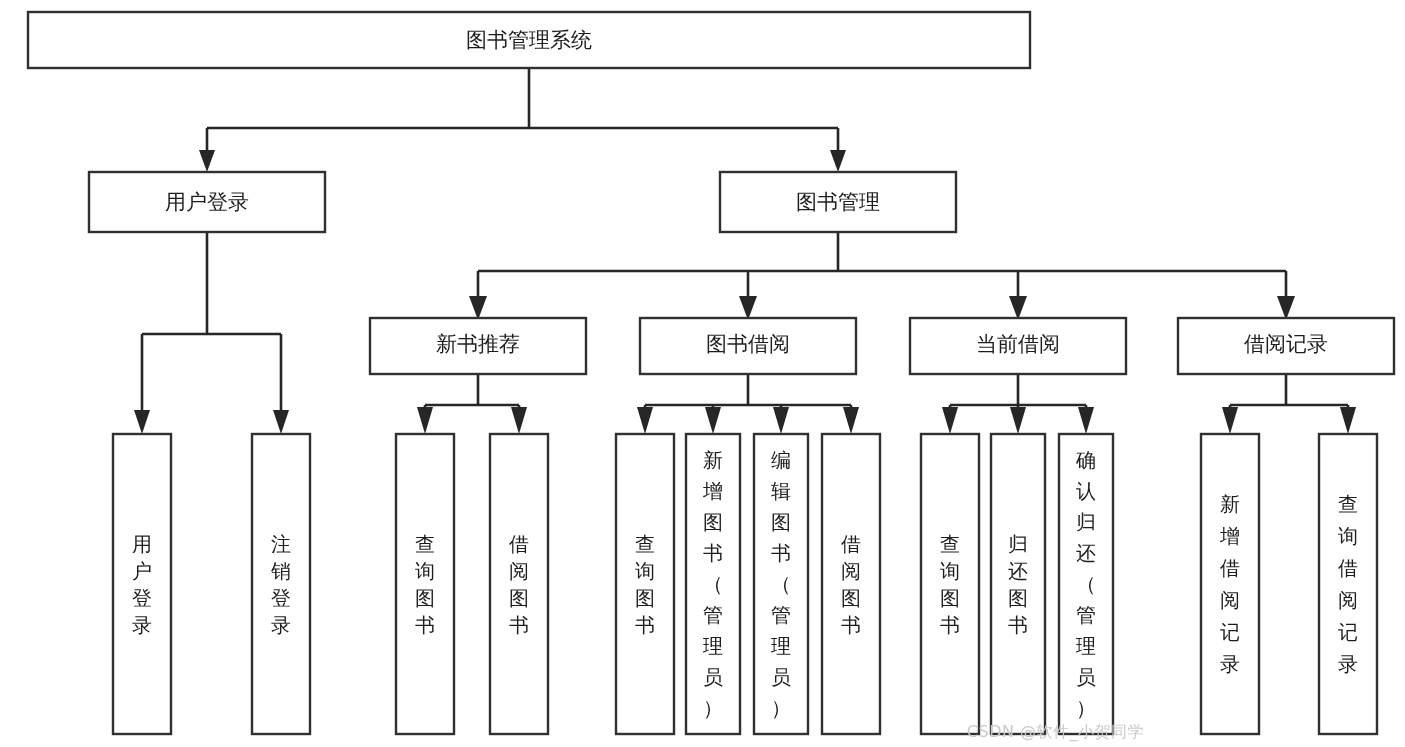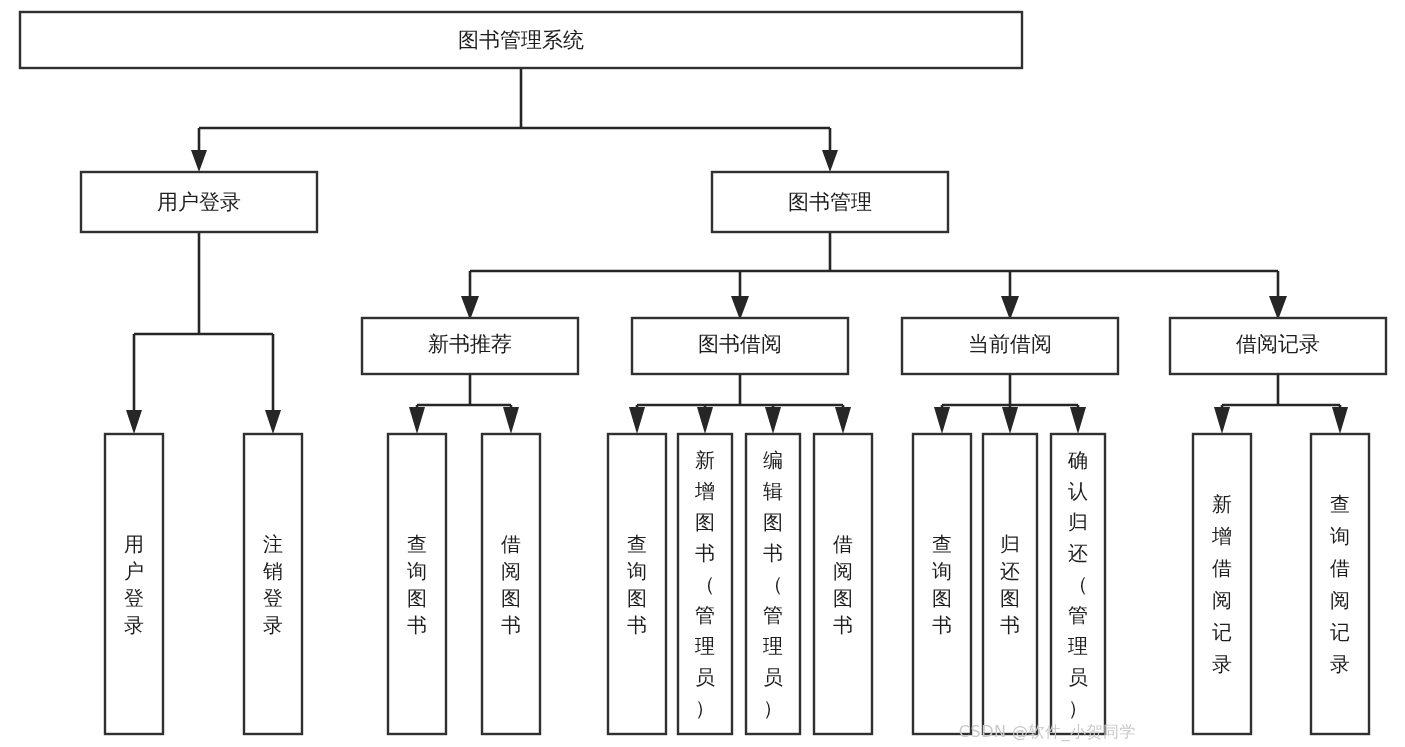--- a/index.html
+++ b/index.html
@@ -10,21 +10,21 @@
   body {
     width: 1405px;
     height: 747px;
     position: relative;
     overflow: hidden;
     font-family: "DejaVu Sans", "Liberation Sans", sans-serif;
   }
   #diagram-root {
     position: absolute;
     top: 0;
-    left: 0;
+    left: 8px;
     width: 1144px;
     height: 747px;
   }
   svg.flow {
     display: block;
     width: 1405px;
     height: 747px;
   }
   .node-box {
     fill: #ffffff;

